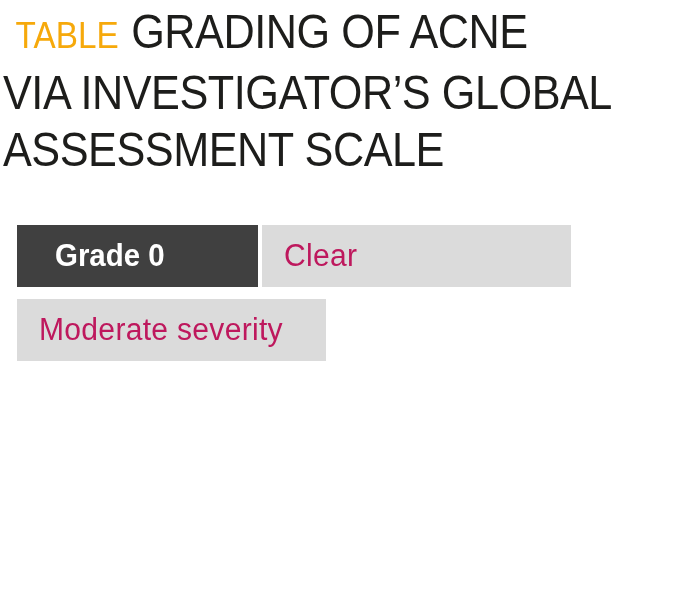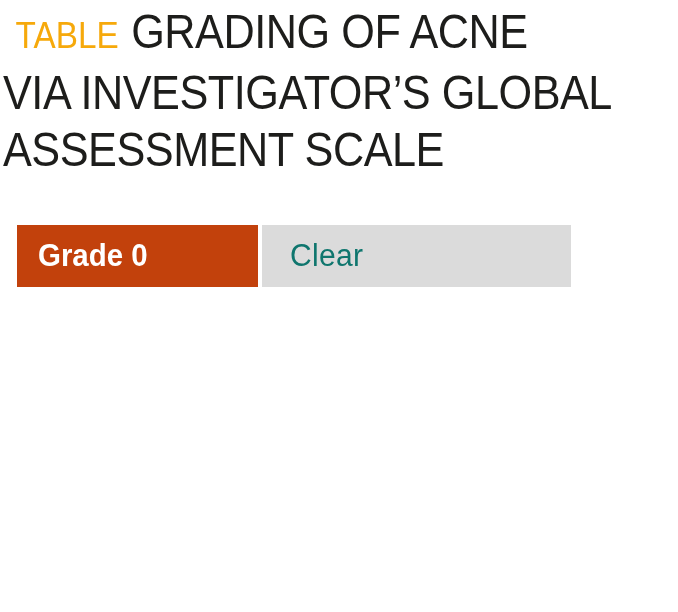--- a/index.html
+++ b/index.html
@@ -61,37 +61,37 @@
     height: 62px;
   }
   .cell {
     display: flex;
     align-items: center;
     box-sizing: border-box;
     overflow: hidden;
   }
   .cell-grade {
     width: 241px;
-    background: #c2410c;
+    background: #404040;
     color: #ffffff;
-    padding-left: 21px;
+    padding-left: 38px;
   }
   .cell-grade .cell-text {
     font-size: 31px;
     font-weight: 700;
     letter-spacing: 0;
     white-space: nowrap;
     transform: scaleX(0.95);
     transform-origin: 0 50%;
   }
   .cell-desc {
     width: 309px;
     background: #dbdbdb;
-    color: #0f766e;
-    padding-left: 28px;
+    color: #be185d;
+    padding-left: 22px;
   }
   .cell-desc .cell-text {
     font-size: 31px;
     font-weight: 400;
     letter-spacing: 0.3px;
     white-space: nowrap;
     transform: scaleX(0.97);
     transform-origin: 0 50%;
   }
 </style>
@@ -115,19 +115,22 @@
         <span class="cell-text">Grade 0</span>
       </div>
       <div class="cell cell-desc">
         <span class="cell-text">Clear</span>
       </div>
     </div>
 
 
 
     <div class="t-row">
+      <div class="cell cell-desc">
+        <span class="cell-text">Moderate severity</span>
+      </div>
     </div>
 
     <div class="t-row">
     </div>
 
   </div>
 </div>
 
 </body></html>

